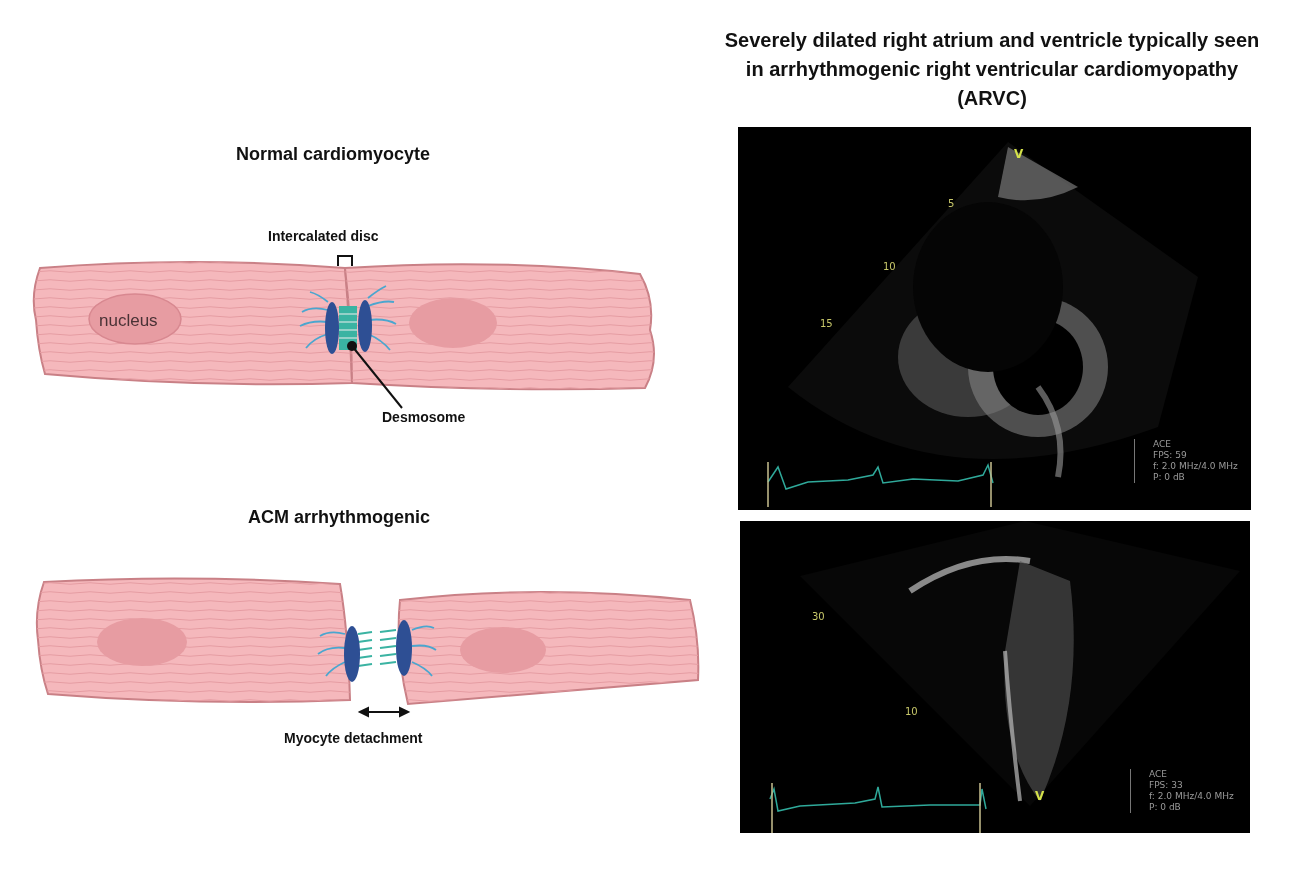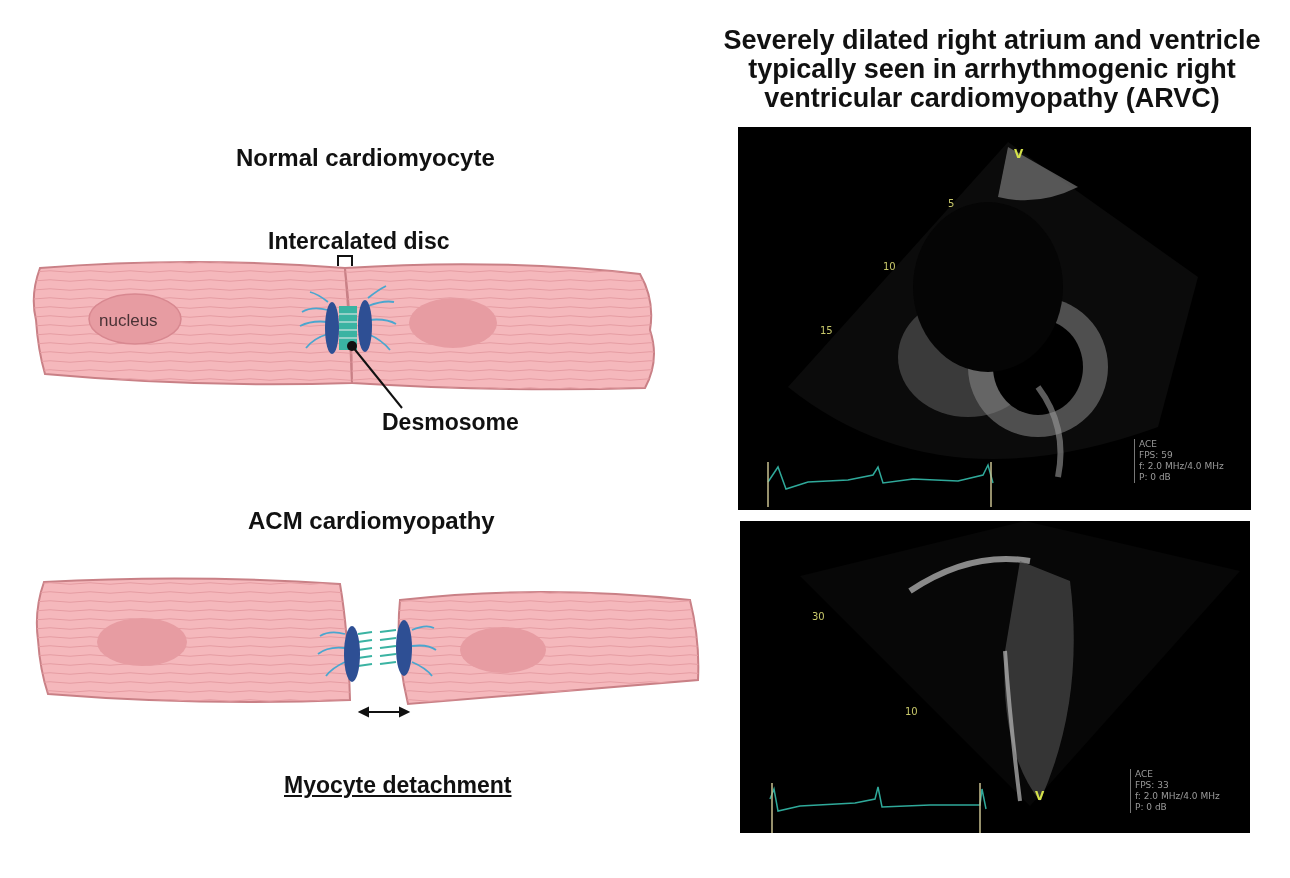--- a/index.html
+++ b/index.html
@@ -1,23 +1,23 @@
 <!DOCTYPE html>
 <html><head>
 <meta charset="utf-8">
 <style>
   html, body { margin:0; padding:0; background:#ffffff; }
   body { width:1290px; height:878px; position:relative; overflow:hidden;
          font-family:"Liberation Sans", sans-serif; color:#111; }
   .abs { position:absolute; }
-  .title { font-weight:bold; font-size:24px; text-align:center; white-space:nowrap; }
-  .label { font-weight:bold; font-size:23px; white-space:nowrap; }
-  .rtitle { font-weight:bold; font-size:27px; text-align:center; line-height:29px; }
+  .title { font-weight:bold; font-size:18px; text-align:center; white-space:nowrap; }
+  .label { font-weight:bold; font-size:14px; white-space:nowrap; }
+  .rtitle { font-weight:bold; font-size:20px; text-align:center; line-height:29px; }
   .echo { background:#000; overflow:hidden; }
-  .info { color:#9a9a9a; font-size:9px; line-height:11px; border-left:1px solid #777; padding-left:4px; font-family:"DejaVu Sans", sans-serif; }
+  .info { color:#9a9a9a; font-size:9px; line-height:11px; border-left:1px solid #777; padding-left:18px; font-family:"DejaVu Sans", sans-serif; }
   .depth { color:#c8c86a; font-size:10px; font-family:"DejaVu Sans", sans-serif; }
   .vmark { color:#d5e24a; font-size:12px; font-weight:bold; font-family:"DejaVu Sans", sans-serif; }
 </style>
 </head>
 <body>
 
 <div class="abs title" style="left:236px; top:144px;">Normal cardiomyocyte</div>
 <div class="abs label" style="left:268px; top:228px;">Intercalated disc</div>
 
 <svg class="abs" style="left:0; top:240px;" width="700" height="200">
@@ -62,21 +62,21 @@
     <ellipse cx="332" cy="88" rx="7" ry="26" fill="#2e4f94"></ellipse>
     <ellipse cx="365" cy="86" rx="7" ry="26" fill="#2e4f94"></ellipse>
   </g>
 
   <circle cx="352" cy="106" r="5" fill="#111"></circle>
   <line x1="352" y1="106" x2="402" y2="168" stroke="#111" stroke-width="2"></line>
   <text x="99" y="86" font-size="17" fill="#4a3236" font-family="Liberation Sans, sans-serif">nucleus</text>
 </svg>
 <div class="abs label" style="left:382px; top:409px;">Desmosome</div>
 
-<div class="abs title" style="left:248px; top:507px;">ACM cardiomyopathy</div>
+<div class="abs title" style="left:248px; top:507px;">ACM arrhythmogenic</div>
 
 <svg class="abs" style="left:0; top:570px;" width="710" height="160">
   <g>
     <path d="M44 12 Q190 4 340 14 Q348 60 350 130 Q200 136 48 124 Q40 100 38 70 Q34 40 44 12 Z" fill="#f5b8bc" stroke="#c98086" stroke-width="2"></path>
     <path d="M44 12 Q190 4 340 14 Q348 60 350 130 Q200 136 48 124 Q40 100 38 70 Q34 40 44 12 Z" fill="url(#stri)"></path>
     <ellipse cx="142" cy="72" rx="45" ry="24" fill="#e79ca2"></ellipse>
   </g>
   <g>
     <path d="M400 30 Q540 14 690 30 Q700 70 698 110 Q560 122 408 134 Q395 80 400 30 Z" fill="#f5b8bc" stroke="#c98086" stroke-width="2"></path>
     <path d="M400 30 Q540 14 690 30 Q700 70 698 110 Q560 122 408 134 Q395 80 400 30 Z" fill="url(#stri)"></path>
@@ -105,21 +105,21 @@
     </g>
     <ellipse cx="352" cy="84" rx="8" ry="28" fill="#2e4f94"></ellipse>
     <ellipse cx="404" cy="78" rx="8" ry="28" fill="#2e4f94"></ellipse>
   </g>
   <g stroke="#111" stroke-width="2" fill="#111">
     <line x1="364" y1="142" x2="404" y2="142"></line>
     <path d="M360 142 L368 138 L368 146 Z"></path>
       <path d="M408 142 L400 138 L400 146 Z"></path>
   </g>
 </svg>
-<div class="abs label" style="left:284px; top:772px;text-decoration:underline;">Myocyte detachment</div>
+<div class="abs label" style="left:284px; top:730px;">Myocyte detachment</div>
 
 <div class="abs rtitle" style="left:722px; top:26px; width:540px;">Severely dilated right atrium and ventricle typically seen in arrhythmogenic right ventricular cardiomyopathy (ARVC)</div>
 
 <div class="abs echo" style="left:738px; top:127px; width:513px; height:383px;">
   <svg width="513" height="383" class="abs" style="left:0;top:0;">
     <defs>
       <radialGradient id="g1" cx="0.5" cy="0.5" r="0.5">
         <stop offset="0" stop-color="#111"></stop>
           <stop offset="0.6" stop-color="#555"></stop>
           <stop offset="1" stop-color="#000" stop-opacity="0"></stop>
@@ -132,21 +132,21 @@
     <ellipse cx="300" cy="240" rx="45" ry="48" fill="#000"></ellipse>
     <ellipse cx="250" cy="160" rx="75" ry="85" fill="#050505"></ellipse>
     <path d="M300 260 Q330 300 320 350" stroke="#999" stroke-width="6" fill="none" opacity="0.6"></path>
     <polyline points="30,355 40,340 48,362 70,355 110,353 135,348 140,340 145,356 175,352 220,354 245,348 250,338 255,356 255,356" fill="none" stroke="#2fa99a" stroke-width="1.5"></polyline>
     <line x1="30" y1="335" x2="30" y2="380" stroke="#c8c090" stroke-width="1.5"></line>
     <line x1="253" y1="335" x2="253" y2="380" stroke="#c8c090" stroke-width="1.5"></line>
   </svg>
   <div class="abs vmark" style="left:276px; top:20px;">V</div>
   <div class="abs depth" style="left:210px; top:71px;">5</div>
   <div class="abs depth" style="left:145px; top:134px;">10</div>
-  <div class="abs depth" style="left:82px; top:198px;">15</div>
+  <div class="abs depth" style="left:82px; top:191px;">15</div>
   <div class="abs info" style="left:396px; top:312px;">
     <div>ACE</div>
     <div>FPS: 59</div>
     <div>f: 2.0 MHz/4.0 MHz</div>
     <div>P: 0 dB</div>
   </div>
 </div>
 
 <div class="abs echo" style="left:740px; top:521px; width:510px; height:312px;">
   <svg width="510" height="312" class="abs" style="left:0;top:0;">

